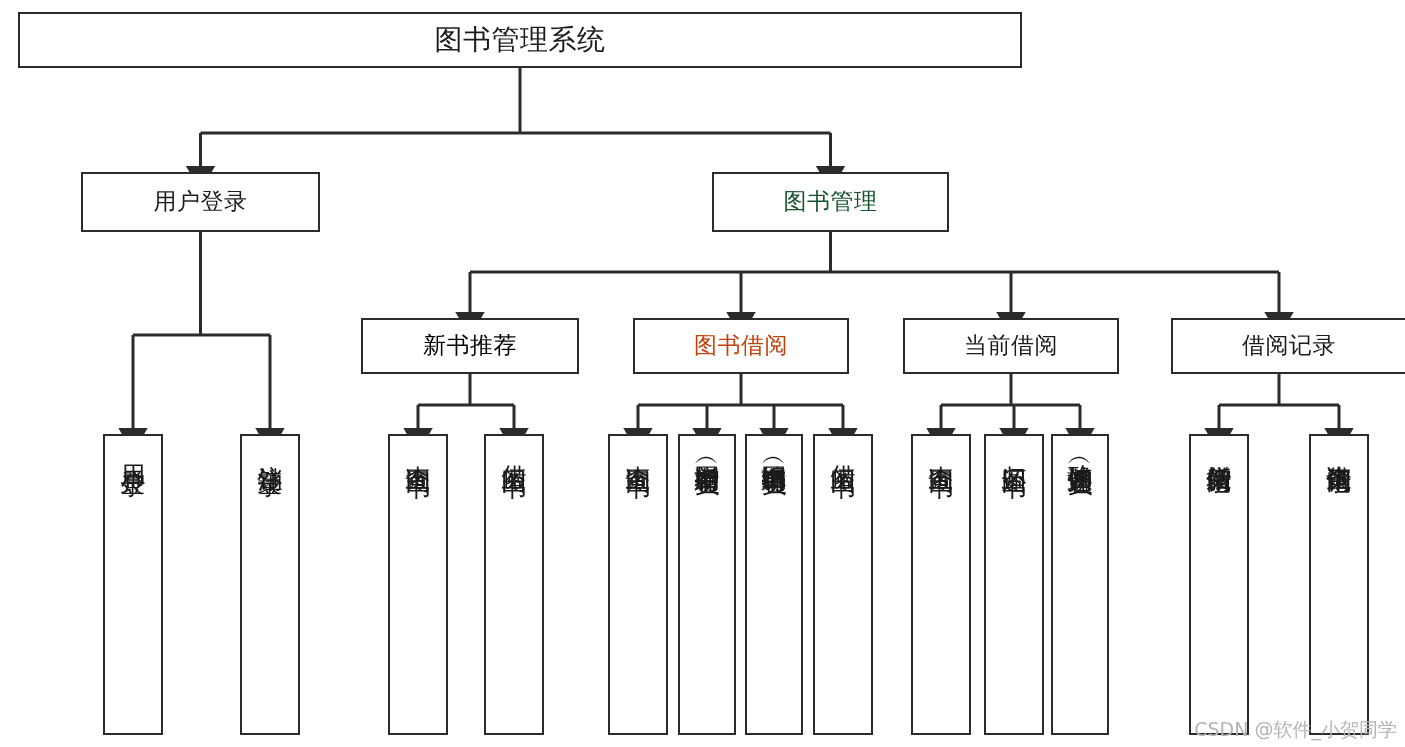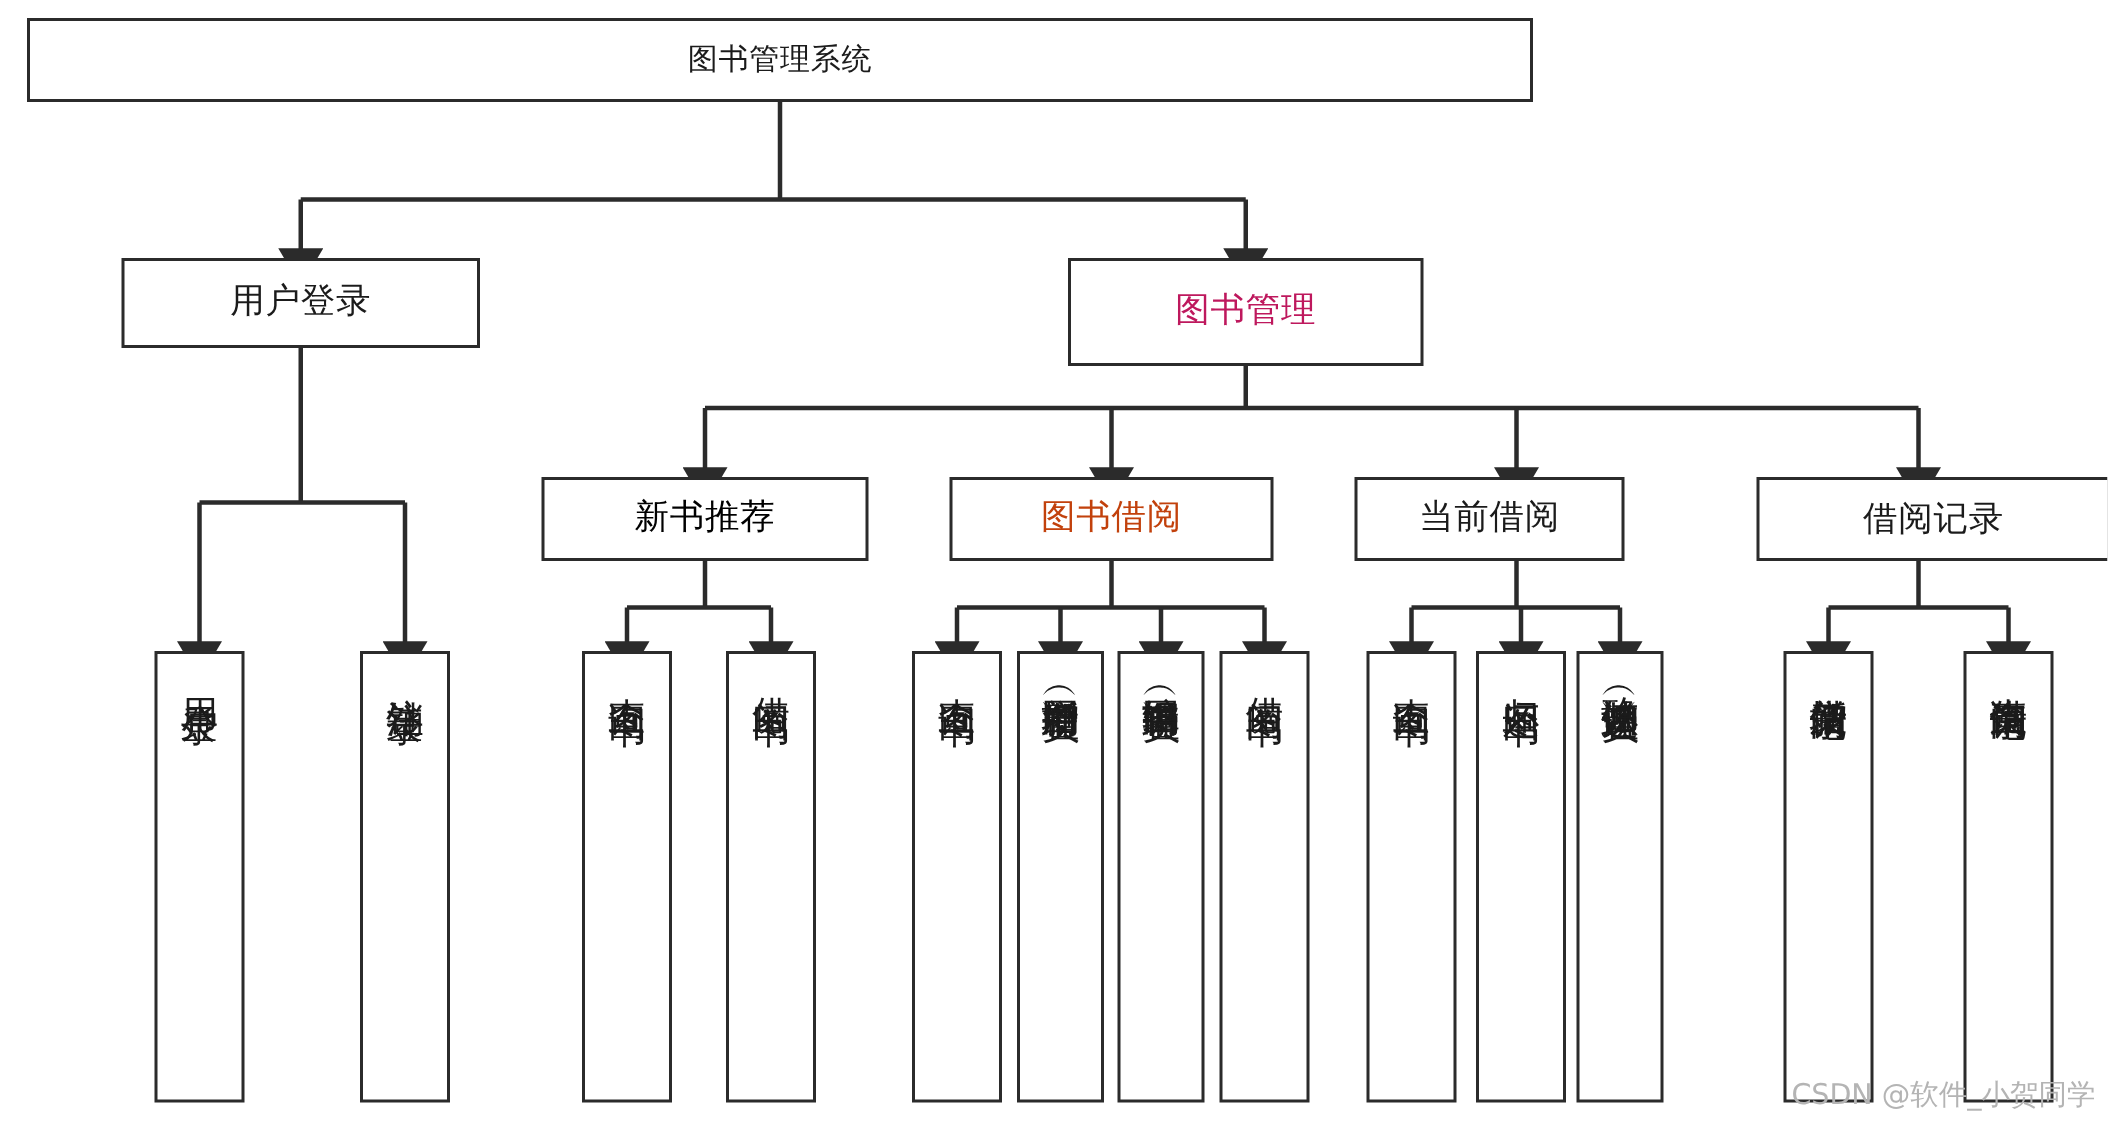--- a/index.html
+++ b/index.html
@@ -42,21 +42,21 @@
     text-align: center;
     line-height: 1.18;
     letter-spacing: 0.5px;
     white-space: nowrap;
   }
   
   .node.horiz .node-label {
     font-size: 23px;
   }
   .node.root .node-label {
-    font-size: 20px;
+    font-size: 28px;
   }
   
   .node.vert {
     align-items: flex-start;
     padding-top: 9px;
   }
   .node.vert .node-label {
     writing-mode: vertical-rl;
     text-orientation: upright;
     font-size: 25px;
@@ -127,30 +127,30 @@
       </g>
   </svg>
 
   <div id="node-layer">
       <div class="node horiz root" style="left: 18px; top: 12px; width: 1004px; height: 56px; border-color: rgb(43, 43, 43); background: rgb(255, 255, 255); color: rgb(27, 27, 27);">
         <span class="node-label">图书管理系统</span>
       </div>
       <div class="node horiz" style="left: 81px; top: 172px; width: 239px; height: 60px; border-color: rgb(43, 43, 43); background: rgb(255, 255, 255); color: rgb(27, 27, 27);">
         <span class="node-label">用户登录</span>
       </div>
-      <div class="node horiz" style="left: 712px; top: 172px; width: 237px; height: 72px; border-color: rgb(43, 43, 43); background: rgb(255, 255, 255); color: #be185d;">
+      <div class="node horiz" style="left: 712px; top: 172px; width: 237px; height: 60px; border-color: rgb(43, 43, 43); background: rgb(255, 255, 255); color: #14532d;">
         <span class="node-label">图书管理</span>
       </div>
       <div class="node horiz" style="left: 361px; top: 318px; width: 218px; height: 56px; border-color: rgb(43, 43, 43); background: rgb(255, 255, 255); color: #000000;">
         <span class="node-label">新书推荐</span>
       </div>
       <div class="node horiz" style="left: 633px; top: 318px; width: 216px; height: 56px; border-color: rgb(43, 43, 43); background: rgb(255, 255, 255); color: #c2410c;">
         <span class="node-label">图书借阅</span>
       </div>
-      <div class="node horiz" style="left: 903px; top: 318px; width: 180px; height: 56px; border-color: rgb(43, 43, 43); background: rgb(255, 255, 255); color: rgb(27, 27, 27);">
+      <div class="node horiz" style="left: 903px; top: 318px; width: 216px; height: 56px; border-color: rgb(43, 43, 43); background: rgb(255, 255, 255); color: rgb(27, 27, 27);">
         <span class="node-label">当前借阅</span>
       </div>
       <div class="node horiz" style="left: 1171px; top: 318px; width: 236px; height: 56px; border-color: rgb(43, 43, 43); background: rgb(255, 255, 255); color: rgb(27, 27, 27); font-family: Liberation Serif, serif;">
         <span class="node-label">借阅记录</span>
       </div>
       <div class="node vert" style="left: 103px; top: 434px; width: 60px; height: 301px; border-color: rgb(43, 43, 43); background: rgb(255, 255, 255); color: rgb(27, 27, 27);">
         <span class="node-label">用户登录</span>
       </div>
       <div class="node vert" style="left: 240px; top: 434px; width: 60px; height: 301px; border-color: rgb(43, 43, 43); background: rgb(255, 255, 255); color: rgb(27, 27, 27);">
         <span class="node-label">注销登录</span>

